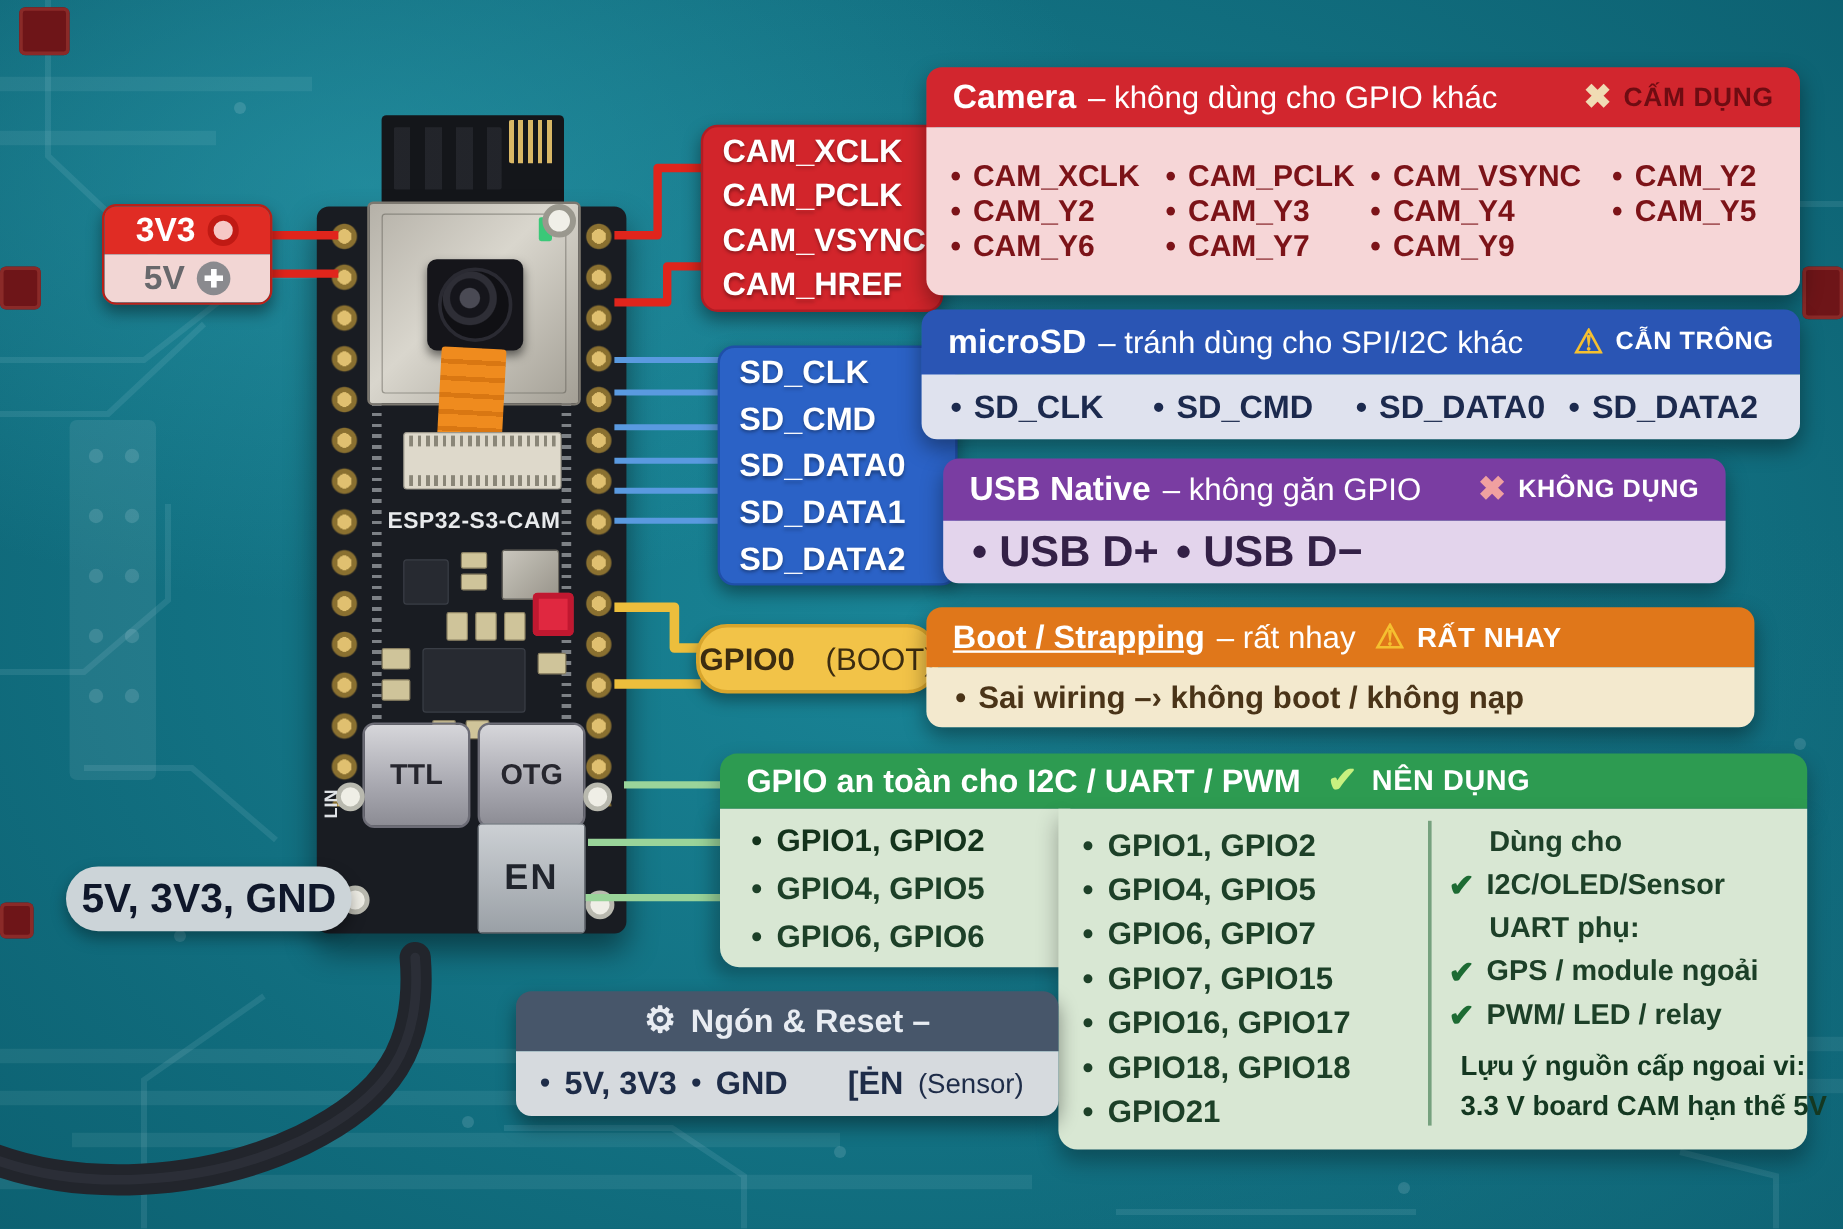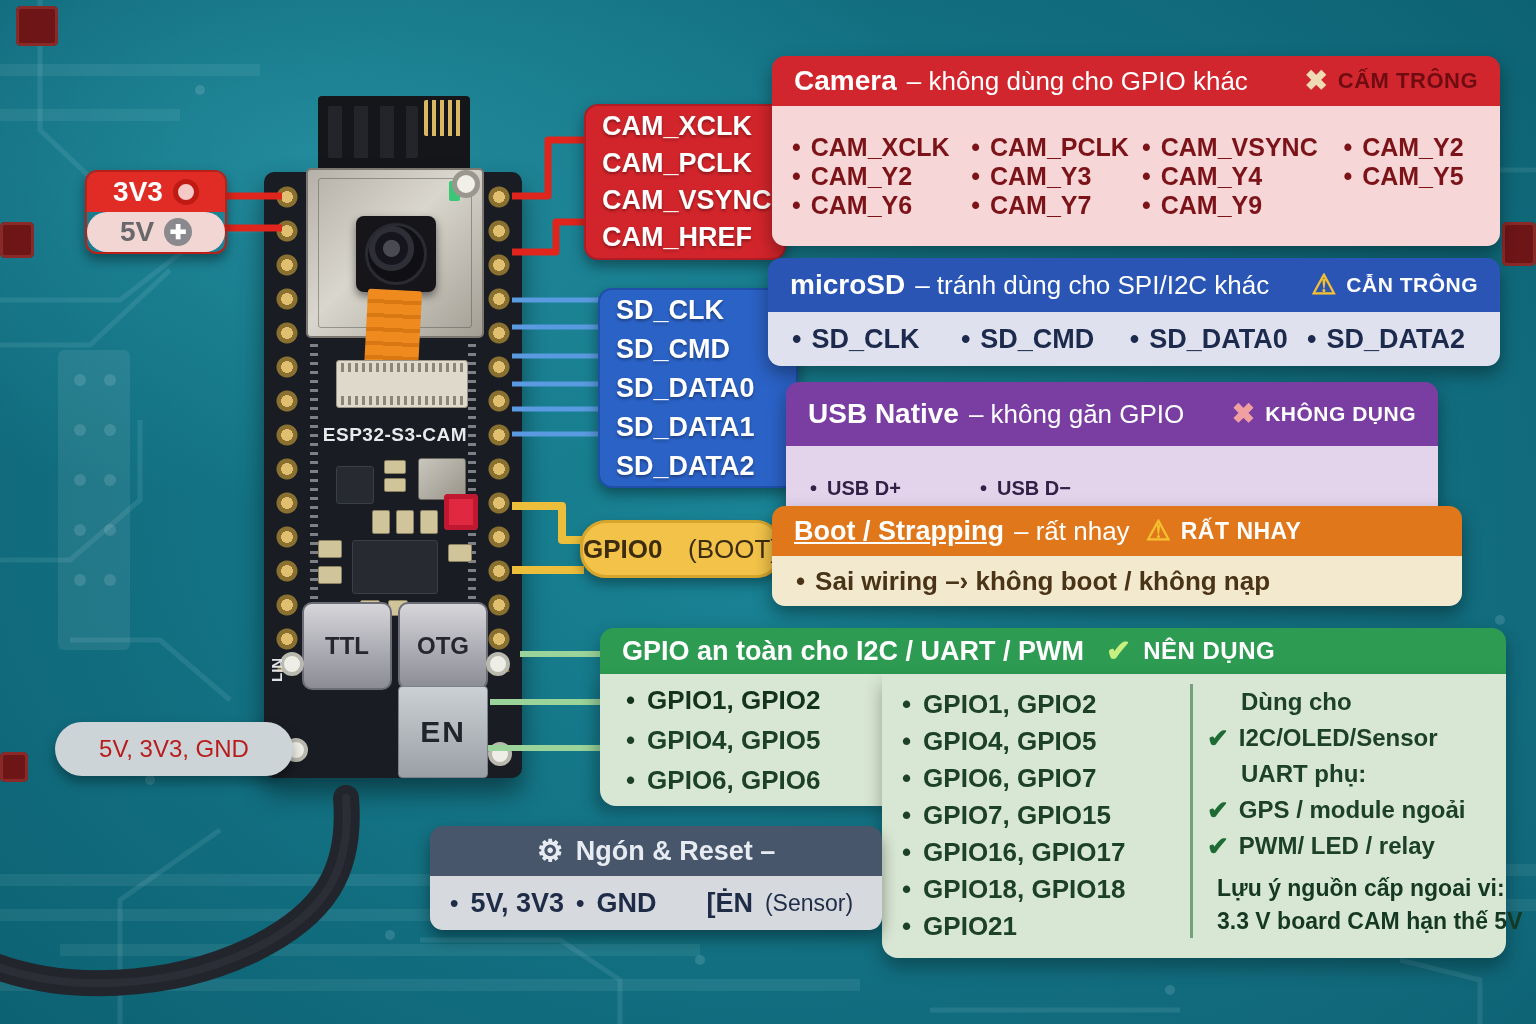--- a/index.html
+++ b/index.html
@@ -28,23 +28,23 @@
   .it::before{content:"•";font-weight:bold;}
   
   .cam-head{background:#d2262e;height:50px;font-size:26px;}
   .cam-body{background:#f6d6d7;color:#7c1318;height:132px;padding:4px 20px;
     grid-template-columns:1.05fr 1fr 1.18fr .8fr;font-size:25px;font-weight:bold;}
   
   .sd-head{background:#2a55b4;height:54px;font-size:26px;}
   .sd-body{background:#dfe2ee;color:#1c2a4e;height:54px;padding:0 24px;
     grid-template-columns:1fr 1fr 1.05fr 1fr;font-size:27px;font-weight:bold;}
   
-  .usb-head{background:#7a3da2;height:64px;font-size:26px;}
-  .usb-body{background:#e3d4ec;color:#332046;height:52px;padding:16px 24px;
-    grid-template-columns:170px 1fr;font-size:20px;font-weight:bold;}
+  .usb-head{background:#7a3da2;height:52px;font-size:26px;}
+  .usb-body{background:#e3d4ec;color:#332046;height:52px;padding:0 24px;
+    grid-template-columns:170px 1fr;font-size:36px;font-weight:bold;}
   
   .boot-head{background:#e0771a;height:50px;font-size:26px;}
   .boot-body{background:#f3e9ce;color:#4a3418;height:50px;padding:0 24px;
     grid-template-columns:1fr;font-size:26px;font-weight:bold;}
   
   #gpio-head{left:600px;top:628px;width:906px;height:46px;background:#2d9b51;
     border-radius:14px 14px 0 0;box-shadow:0 8px 18px rgba(0,0,0,.3);z-index:4;
     display:flex;align-items:center;gap:12px;padding:0 22px;color:#fff;font-size:27px;box-sizing:border-box;}
   #gpio-left{left:600px;top:674px;width:292px;height:132px;background:#d8e7d3;
     border-radius:0 0 0 16px;z-index:4;box-shadow:-6px 8px 14px rgba(0,0,0,.25);}
@@ -71,27 +71,27 @@
   #sdbox{left:598px;top:288px;width:180px;height:196px;background:#2b62c6;font-size:27px;
     padding-left:16px;line-height:39px;border:2px solid #1f4fa8;}
   #gpio0box{left:580px;top:520px;width:202px;height:58px;background:#f2c348;border:3px solid #d8a52c;
     border-radius:26px;z-index:4;display:flex;align-items:center;justify-content:space-between;gap:6px;
     color:#3c2c10;font-size:26px;box-shadow:0 6px 12px rgba(0,0,0,.35);box-sizing:border-box;}
   
   #pwr{left:85px;top:170px;width:138px;height:80px;border-radius:12px;overflow:hidden;
     border:2px solid #b82018;z-index:4;box-shadow:0 6px 12px rgba(0,0,0,.4);}
   .pwr-row{height:40px;display:flex;align-items:center;justify-content:center;gap:10px;font-weight:bold;font-size:28px;}
   #pwr-33{background:#e02c24;color:#fff;}
-  #pwr-5{background:#f2d6d4;color:#68686c;border-radius:20px;}
+  #pwr-5{background:#f2d6d4;color:#68686c;}
   .ring{width:26px;height:26px;border-radius:50%;background:#f6c8c6;border:5px solid #c01a14;box-sizing:border-box;}
   .plus{width:28px;height:28px;border-radius:50%;background:#8a8a8e;color:#fff;display:flex;align-items:center;
     justify-content:center;font-size:20px;font-weight:bold;}
   
   #rail{left:55px;top:722px;width:238px;height:54px;background:#ccd4d8;border-radius:27px;z-index:4;
-    display:flex;align-items:center;justify-content:center;color:#b91c1c;font-weight:normal;font-size:24px;
+    display:flex;align-items:center;justify-content:center;color:#0f172a;font-weight:bold;font-size:34px;
     box-shadow:0 6px 12px rgba(0,0,0,.35);}
   
   #reset{left:430px;top:826px;width:452px;z-index:4;border-radius:14px;box-shadow:0 8px 16px rgba(0,0,0,.4);}
   #reset-head{background:#47566a;height:50px;border-radius:13px 13px 0 0;display:flex;align-items:center;
     justify-content:center;gap:12px;color:#e8ecf2;font-weight:bold;font-size:27px;}
   #reset-body{background:#d6dade;height:54px;border-radius:0 0 13px 13px;display:flex;align-items:center;
     gap:12px;padding:0 20px;color:#1e2c48;font-size:27px;font-weight:bold;}
   #reset-body .dot{font-size:24px;}
   .reset-paren{font-weight:normal;font-size:23px;}
   
@@ -315,21 +315,21 @@
     <span>(BOOT)</span>
   </div>
 
   <div id="rail" class="abs">5V, 3V3, GND</div>
 
   <div class="sec" style="left:772px;top:56px;width:728px;">
     <div class="sec-head cam-head">
       <span class="h-title" style="font-size:28px;">Camera</span>
       <span class="h-sub">– không dùng cho GPIO khác</span>
       <span class="icon push" style="color:#f0dcb4;font-size:28px;">✖</span>
-      <span class="h-badge" style="color:#6e0c12;font-size:22px;">CẤM TRÔNG</span>
+      <span class="h-badge" style="color:#6e0c12;font-size:22px;">CẤM DỤNG</span>
     </div>
     <div class="sec-body items cam-body">
       <span class="it">CAM_XCLK</span>
       <span class="it">CAM_PCLK</span>
       <span class="it">CAM_VSYNC</span>
       <span class="it">CAM_Y2</span>
       <span class="it">CAM_Y2</span>
       <span class="it">CAM_Y3</span>
       <span class="it">CAM_Y4</span>
       <span class="it">CAM_Y5</span>

